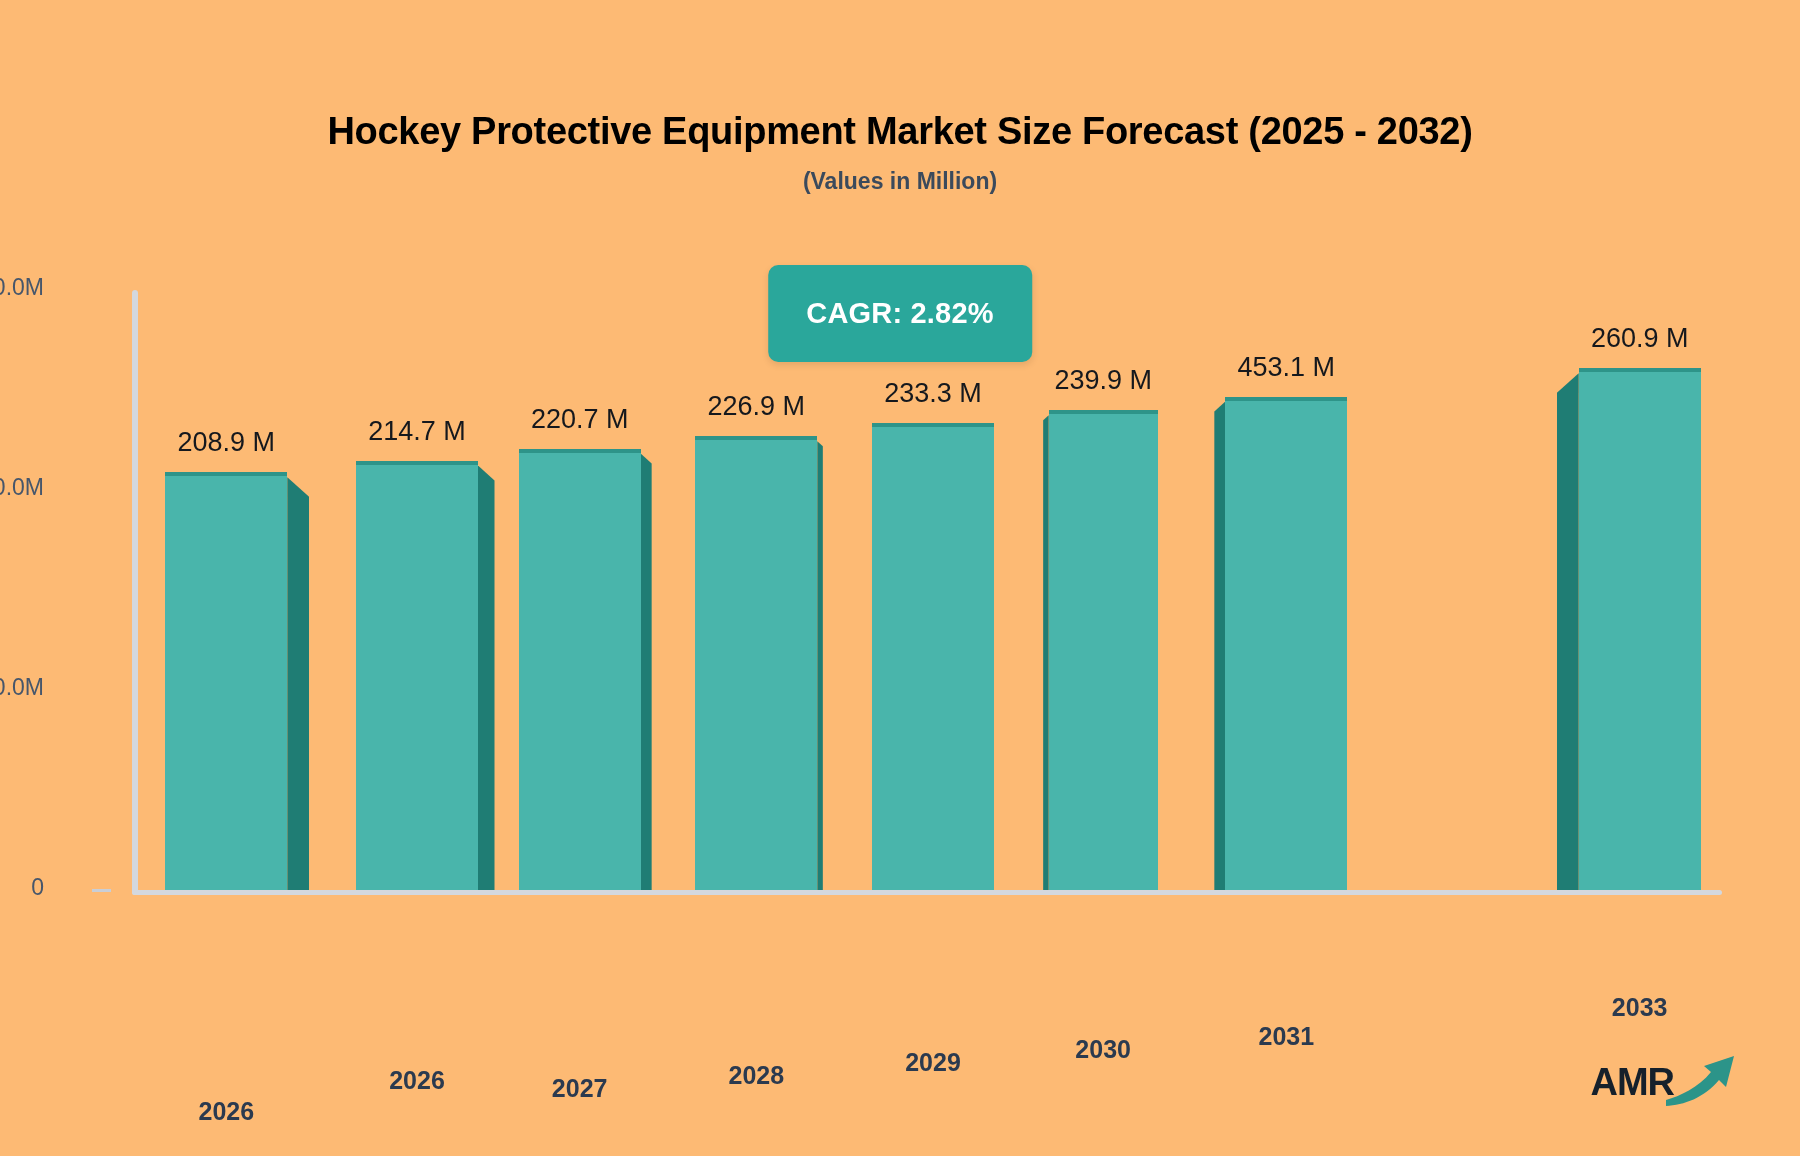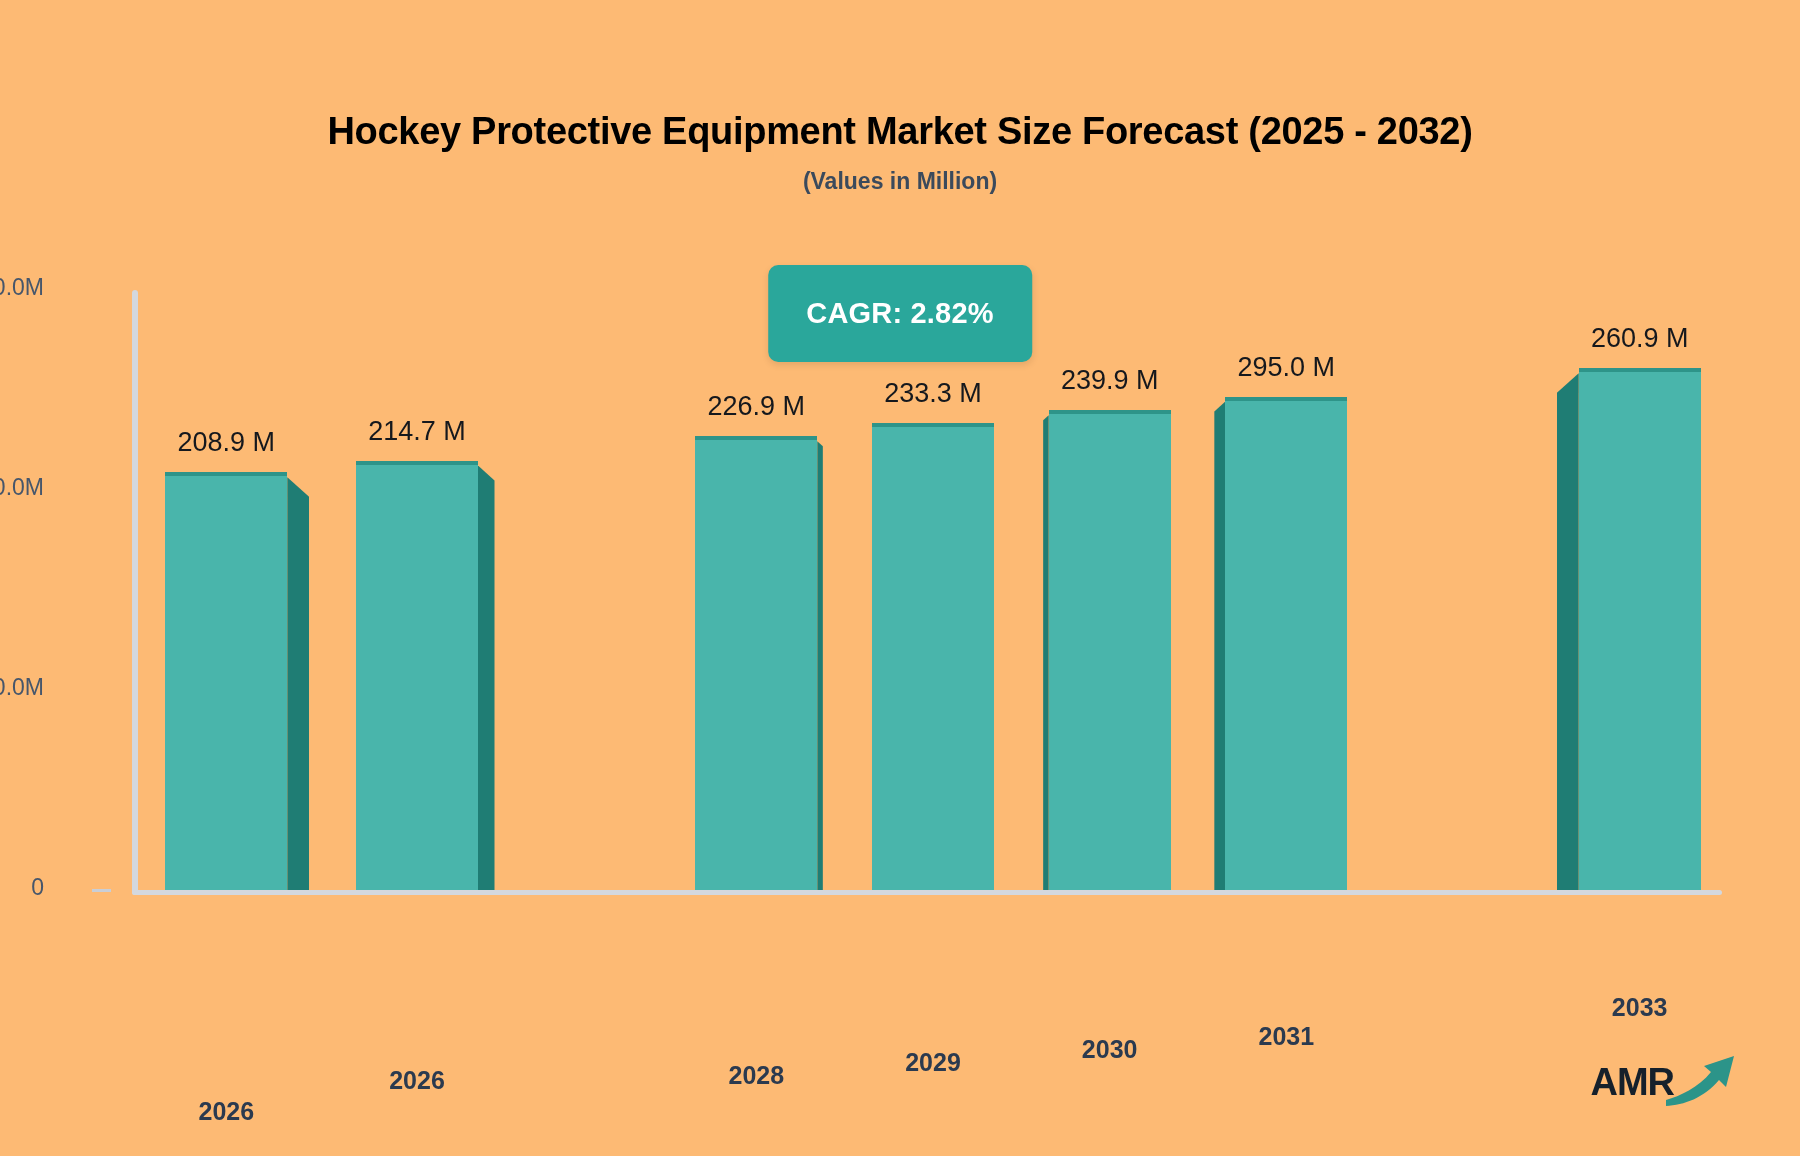--- a/index.html
+++ b/index.html
@@ -196,41 +196,47 @@
           <div class="bar-front" style="height: 417.8px; background: rgb(73, 181, 171); border-top-color: rgb(46, 148, 137);"></div>
           <div class="bar-label" style="bottom: 431.8px;">208.9 M</div>
           <div class="xtick">2026</div>
         </div>
         <div class="bar-group" style="left: 224px; width: 122px; height: 449px; margin-top: 46px;">
           <div class="bar-side right" style="width: 16.5px; height: 424.4px; clip-path: polygon(0px 0px, 100% 14.85px, 100% 100%, 0px 100%);"></div>
           <div class="bar-front" style="height: 429.4px; background: rgb(73, 181, 171); border-top-color: rgb(46, 148, 137);"></div>
           <div class="bar-label" style="bottom: 443.4px;">214.7 M</div>
           <div class="xtick">2026</div>
         </div>
+        <div class="bar-group" style="left: 386.667px; width: 122px; height: 441.4px;">
+          <div class="bar-side right" style="width: 11px; height: 436.4px; clip-path: polygon(0px 0px, 100% 9.9px, 100% 100%, 0px 100%);"></div>
+          <div class="bar-front" style="height: 441.4px; background: rgb(73, 181, 171); border-top-color: rgb(46, 148, 137);"></div>
+          <div class="bar-label" style="bottom: 455.4px;">220.7 M</div>
+          <div class="xtick">2027</div>
+        </div>
         <div class="bar-group" style="left: 563.333px; width: 122px; height: 453.8px;">
           <div class="bar-side right" style="width: 5.5px; height: 448.8px; clip-path: polygon(0px 0px, 100% 4.95px, 100% 100%, 0px 100%);"></div>
           <div class="bar-front" style="height: 453.8px; background: rgb(73, 181, 171); border-top-color: rgb(46, 148, 137);"></div>
           <div class="bar-label" style="bottom: 467.8px;">226.9 M</div>
           <div class="xtick">2028</div>
         </div>
         <div class="bar-group" style="left: 740px; width: 122px; height: 466.6px;">
           <div class="bar-front" style="height: 466.6px; background: rgb(73, 181, 171); border-top-color: rgb(46, 148, 137);"></div>
           <div class="bar-label" style="bottom: 480.6px;">233.3 M</div>
           <div class="xtick">2029</div>
         </div>
-        <div class="bar-group" style="left: 916.667px; width: 122px; height: 479.8px;">
+        <div class="bar-group" style="left: 916.667px; width: 109px; height: 479.8px;">
           <div class="bar-side left" style="width: 5.5px; height: 474.8px; clip-path: polygon(0px 4.95px, 100% 0px, 100% 100%, 0px 100%);"></div>
           <div class="bar-front" style="height: 479.8px; background: rgb(73, 181, 171); border-top-color: rgb(46, 148, 137);"></div>
           <div class="bar-label" style="bottom: 493.8px;">239.9 M</div>
           <div class="xtick">2030</div>
         </div>
         <div class="bar-group" style="left: 1093.33px; width: 122px; height: 493.4px;">
           <div class="bar-side left" style="width: 11px; height: 488.4px; clip-path: polygon(0px 9.9px, 100% 0px, 100% 100%, 0px 100%);"></div>
           <div class="bar-front" style="height: 493.4px; background: rgb(73, 181, 171); border-top-color: rgb(46, 148, 137);"></div>
-          <div class="bar-label" style="bottom: 507.4px;">295.0 M</div>
+          <div class="bar-label" style="bottom: 507.4px;">453.1 M</div>
           <div class="xtick">2031</div>
         </div>
         <div class="bar-group" style="left: 1446.67px; width: 122px; height: 521.8px;">
           <div class="bar-side left" style="width: 22px; height: 516.8px; clip-path: polygon(0px 19.8px, 100% 0px, 100% 100%, 0px 100%);"></div>
           <div class="bar-front" style="height: 521.8px; background: rgb(73, 181, 171); border-top-color: rgb(46, 148, 137);"></div>
           <div class="bar-label" style="bottom: 535.8px;">260.9 M</div>
           <div class="xtick">2033</div>
         </div>
       </div>
   </div>

